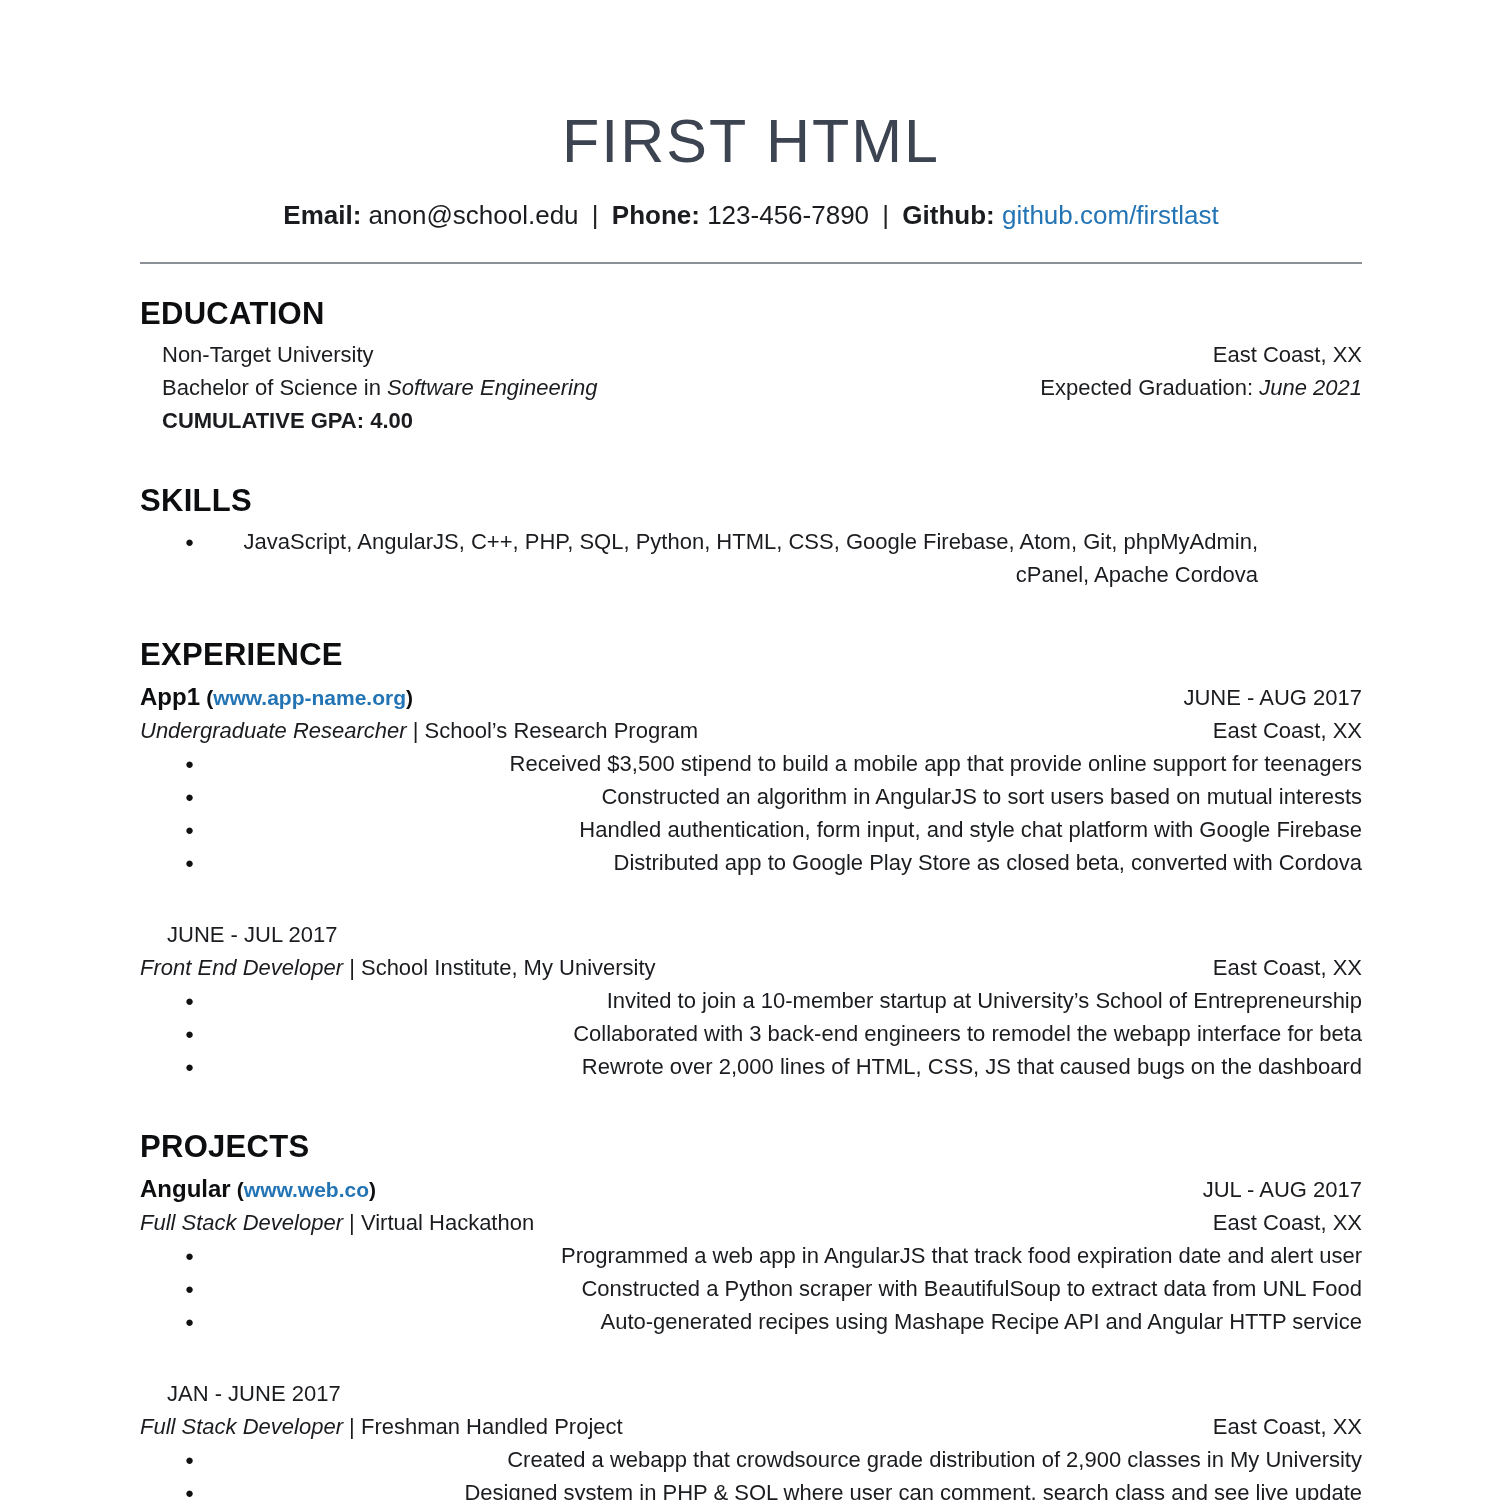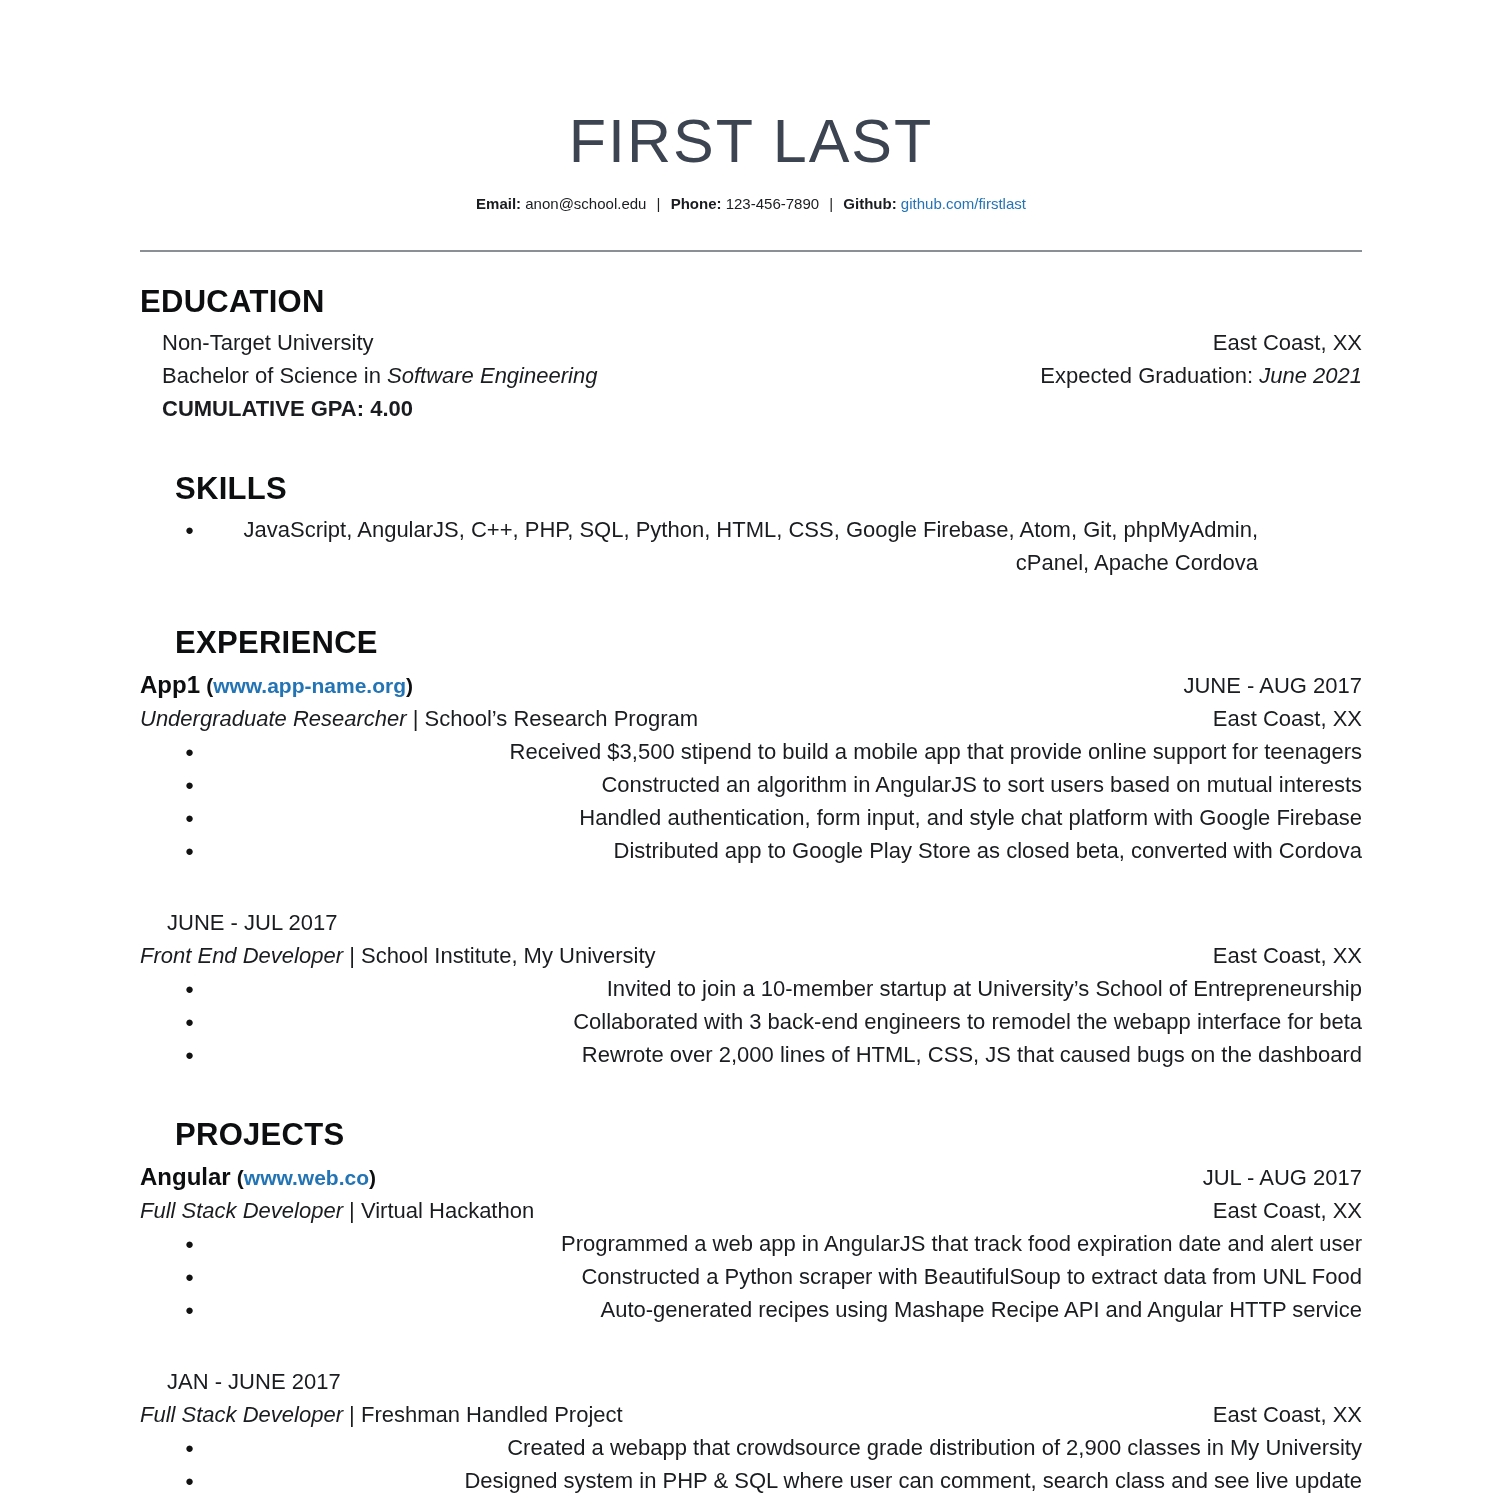--- a/index.html
+++ b/index.html
@@ -15,31 +15,31 @@
     font-family:"Liberation Sans","DejaVu Sans",sans-serif;
     color:var(--text-color);
     font-size:22px;line-height:33px;
   }
   .page{padding:108px 138px 0 140px;}
   .name{
     text-align:center;font-size:61px;line-height:66px;font-weight:400;
     color:var(--name-color);letter-spacing:2px;
   }
   .contact{
-    text-align:center;margin-top:13px;font-size:15px;
+    text-align:center;margin-top:25px;font-size:26px;
   }
   .contact .lbl{font-weight:700;}
   .contact .sep{padding:0 6px;color:#222;}
   a.link{color:var(--link-color);text-decoration:none;cursor:pointer;}
   .rule{border:none;border-top:2px solid var(--rule-color);margin:30px 0 0 0;}
   .section-title{
     font-size:31px;line-height:40px;font-weight:700;color:#0d0e10;
     margin:30px 0 4px 0;letter-spacing:0.3px;
   }
-  .section-title.mt-lg{margin-top:44px;margin-left:35px;}
+  .section-title.mt-lg{margin-top:44px;}
   
   .edu-rows{padding-left:22px;}
   .row{display:flex;justify-content:space-between;align-items:baseline;}
   .gpa{font-weight:700;}
   .ital{font-style:italic;}
   
   ul.bullets{margin:0;padding:0 0 0 45px;list-style:none;}
   ul.bullets li{display:flex;align-items:flex-start;}
   .dot{flex:0 0 43px;font-size:15px;line-height:33px;color:#111;}
   .li-text{flex:1 1 auto;text-align:right;}
@@ -53,21 +53,21 @@
   .entry-url{font-size:21px;font-weight:700;}
   .entry-dates{font-size:22px;margin-left:27px;}
   .entry-sub{display:flex;justify-content:space-between;align-items:flex-start;}
   .role{font-style:italic;}
 </style>
 </head>
 <body>
 
 <div class="page">
 
-  <div class="name">FIRST LAST</div>
+  <div class="name">FIRST HTML</div>
   <div class="contact">
     <span class="lbl">Email:</span>
     <span>anon@school.edu</span>
     <span class="sep">|</span>
     <span class="lbl">Phone:</span>
     <span>123-456-7890</span>
     <span class="sep">|</span>
     <span class="lbl">Github:</span>
     <a class="link">github.com/firstlast</a>
   </div>

